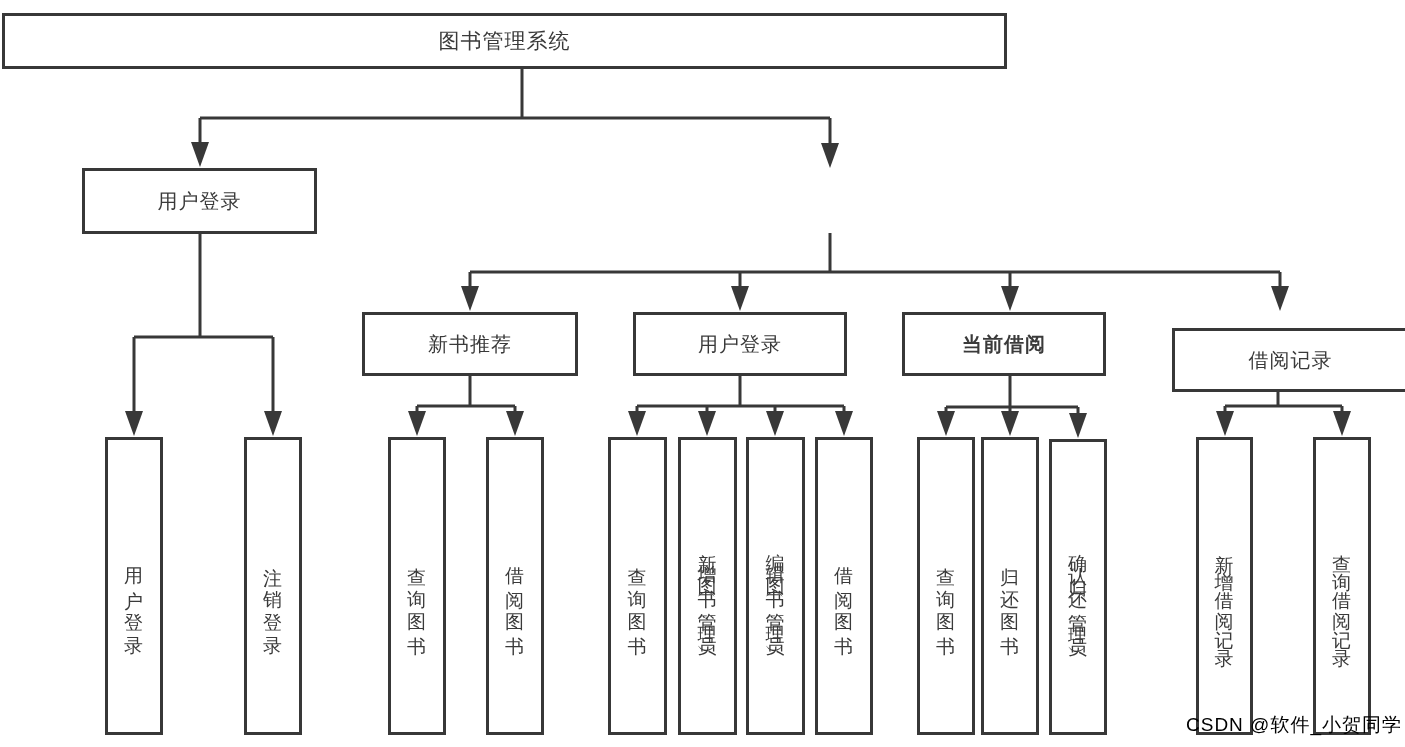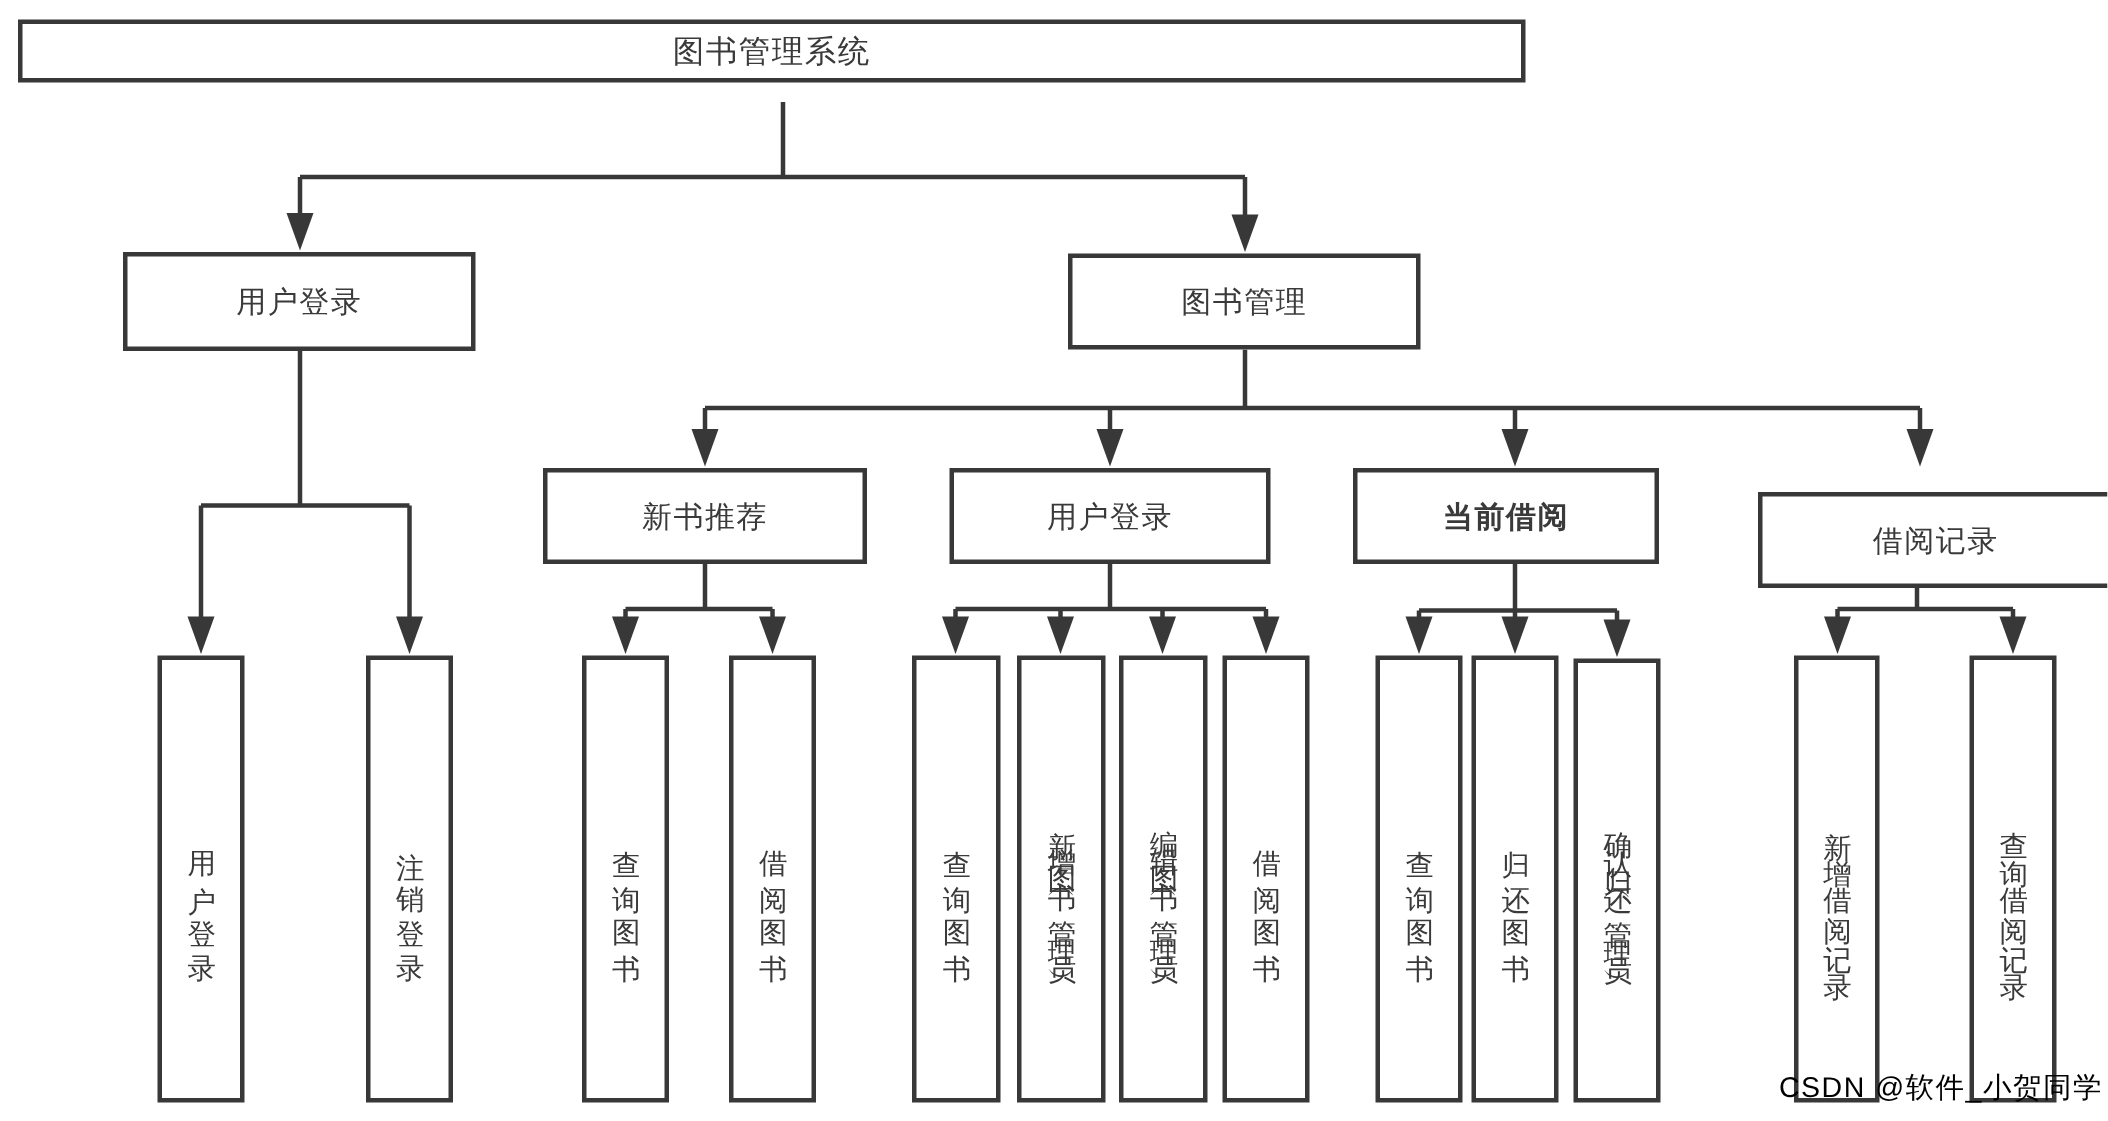--- a/index.html
+++ b/index.html
@@ -89,29 +89,26 @@
 
     <g stroke="#383838" stroke-width="3" fill="none">
       <path d="M1278 376 V406 M1225 406 H1342 M1225 406 V414 M1342 406 V414"></path>
     </g>
     <g fill="#383838" stroke="none">
       <polygon points="1216,411 1234,411 1225,436"></polygon>
       <polygon points="1333,411 1351,411 1342,436"></polygon>
     </g>
   </svg>
 
-  <div class="node h-node root-node" style="left:12px; top:13px; width:1005px; height:42px;">
+  <div class="node h-node root-node" style="left:2px; top:13px; width:1005px; height:56px;">
     <span>图书管理系统</span>
   </div>
 
   <div class="node h-node" style="left:82px; top:168px; width:235px; height:66px;">
     <span>用户登录</span>
-  </div>
-  <div class="node h-node" style="left:712px; top:169px; width:235px; height:64px;">
-    <span>图书管理</span>
   </div>
 
   <div class="node h-node" style="left:362px; top:312px; width:216px; height:64px;">
     <span>新书推荐</span>
   </div>
   <div class="node h-node" style="left:633px; top:312px; width:214px; height:64px;">
     <span>用户登录</span>
   </div>
   <div class="node h-node" style="left:902px; top:312px; width:204px; height:64px;font-weight:bold;">
     <span>当前借阅</span>

